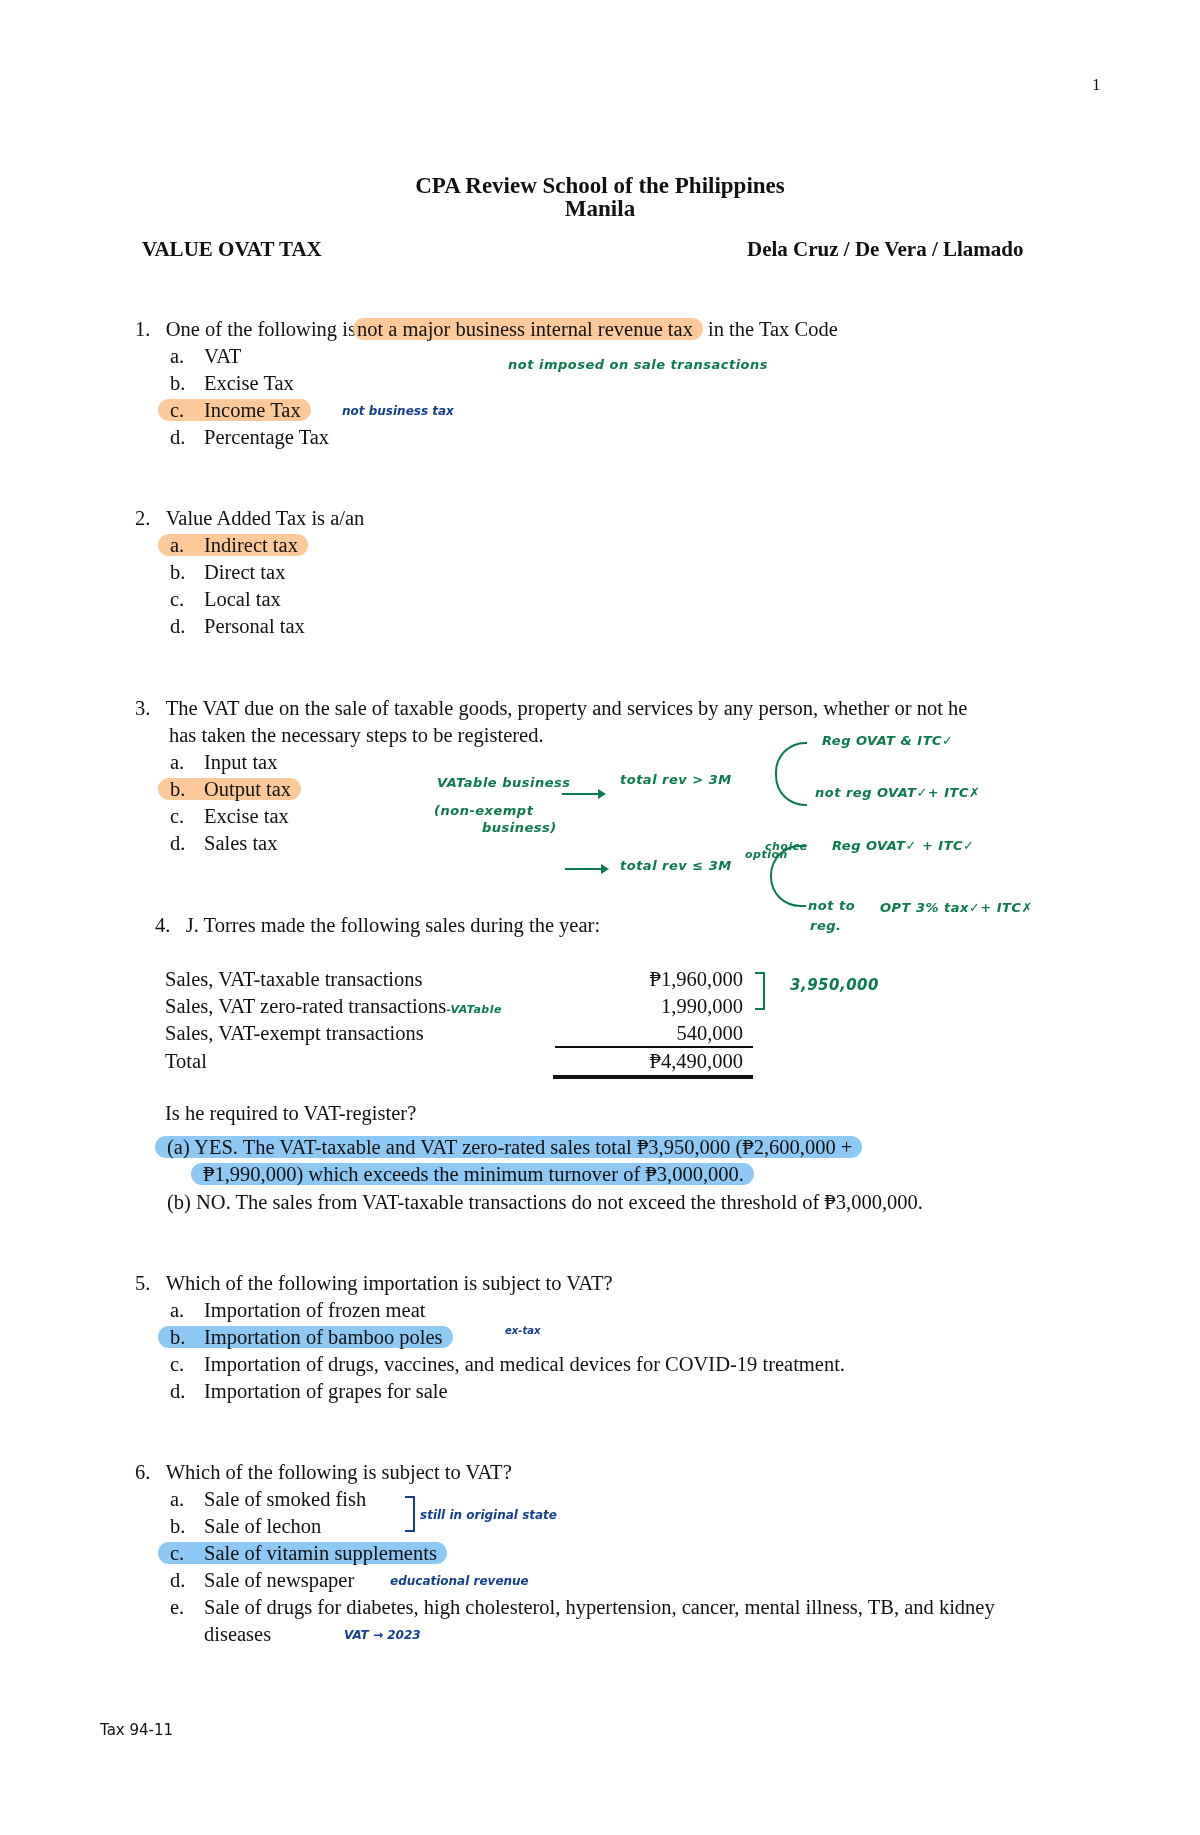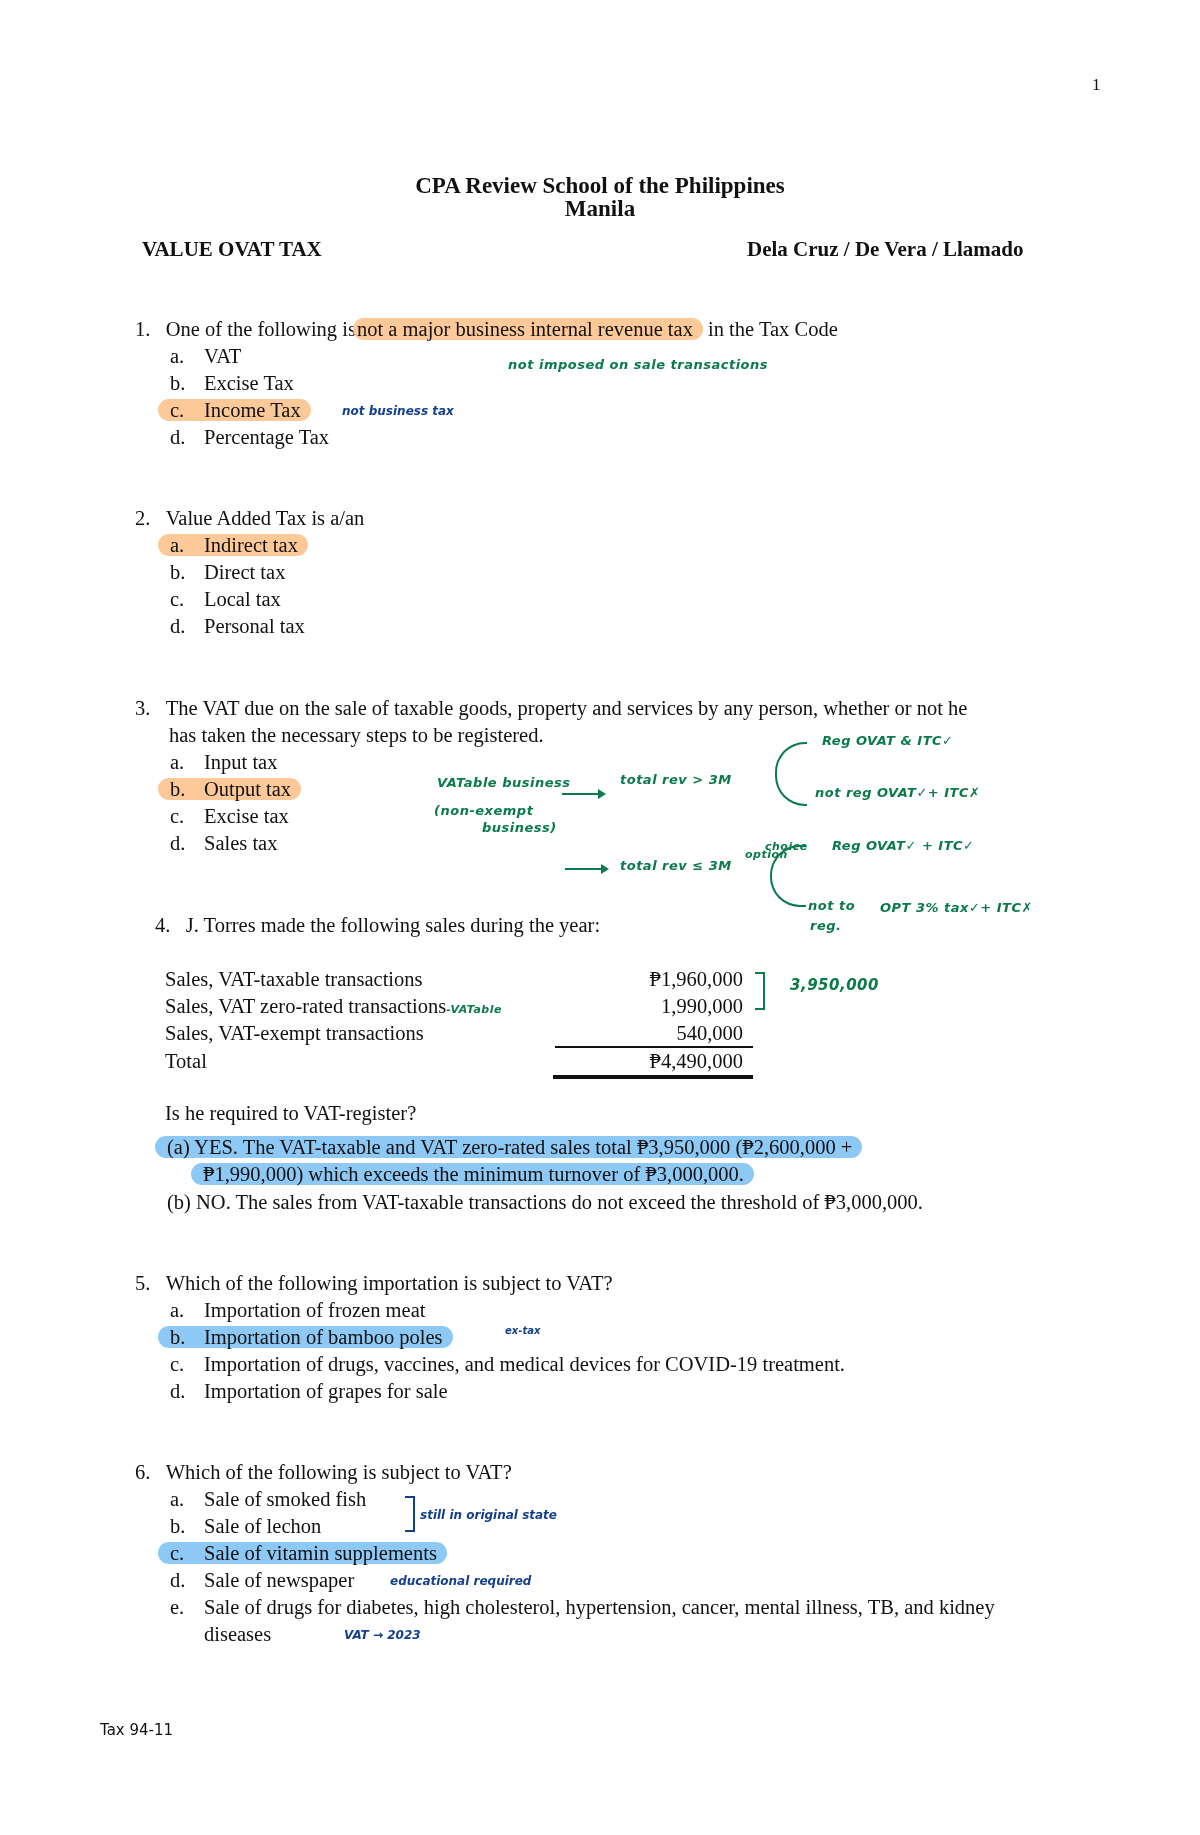--- a/index.html
+++ b/index.html
@@ -106,18 +106,18 @@
 <div class="abs opt" style="left:170px;top:1351px;"><span class="letter">c.</span><span>Importation of drugs, vaccines, and medical devices for COVID-19 treatment.</span></div>
 <div class="abs opt" style="left:170px;top:1378px;"><span class="letter">d.</span><span>Importation of grapes for sale</span></div>
 
 <div class="abs q" style="left:135px;top:1459px;"><span>6.</span>&nbsp;&nbsp;&nbsp;<span>Which of the following is subject to VAT?</span></div>
 <div class="abs opt" style="left:170px;top:1486px;"><span class="letter">a.</span><span>Sale of smoked fish</span></div>
 <div class="abs opt" style="left:170px;top:1513px;"><span class="letter">b.</span><span>Sale of lechon</span></div>
 <div class="abs" style="left:405px;top:1496px;width:8px;height:32px;border:2px solid #143f8c;border-left:none;"></div>
 <div class="abs hw-blue" style="left:420px;top:1508px;">still in original state</div>
 <div class="abs opt" style="left:170px;top:1540px;"><span class="hl-blue"><span class="letter">c.</span><span>Sale of vitamin supplements</span></span></div>
 <div class="abs opt" style="left:170px;top:1567px;"><span class="letter">d.</span><span>Sale of newspaper</span></div>
-<div class="abs hw-blue" style="left:390px;top:1574px;">educational required</div>
+<div class="abs hw-blue" style="left:390px;top:1574px;">educational revenue</div>
 <div class="abs opt" style="left:170px;top:1594px;"><span class="letter">e.</span><span>Sale of drugs for diabetes, high cholesterol, hypertension, cancer, mental illness, TB, and kidney</span></div>
 <div class="abs opt" style="left:204px;top:1621px;">diseases</div>
 <div class="abs hw-blue" style="left:300px;top:1628px;margin-left:44px;">VAT → 2023</div>
 
 <div class="abs footer" style="left:100px;top:1721px;">Tax 94-11</div>
 
 </body></html>

